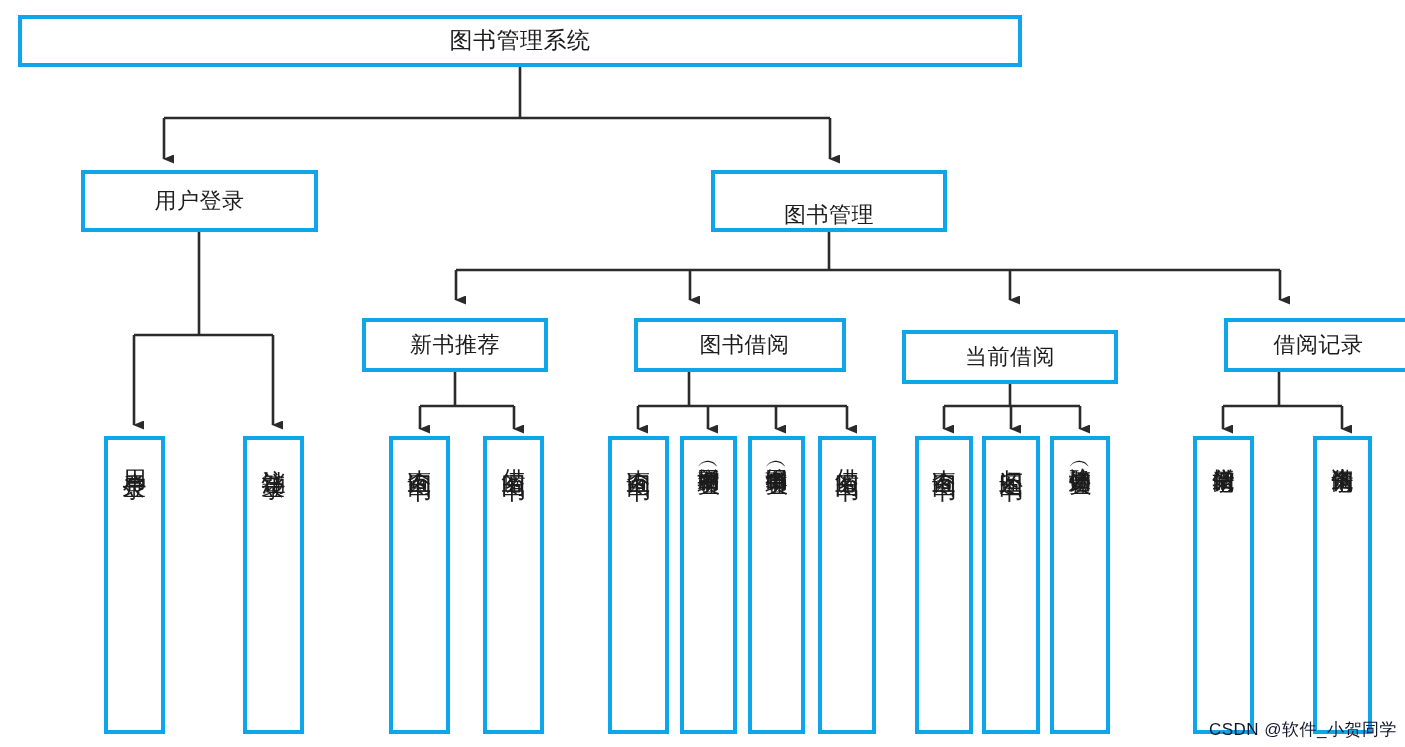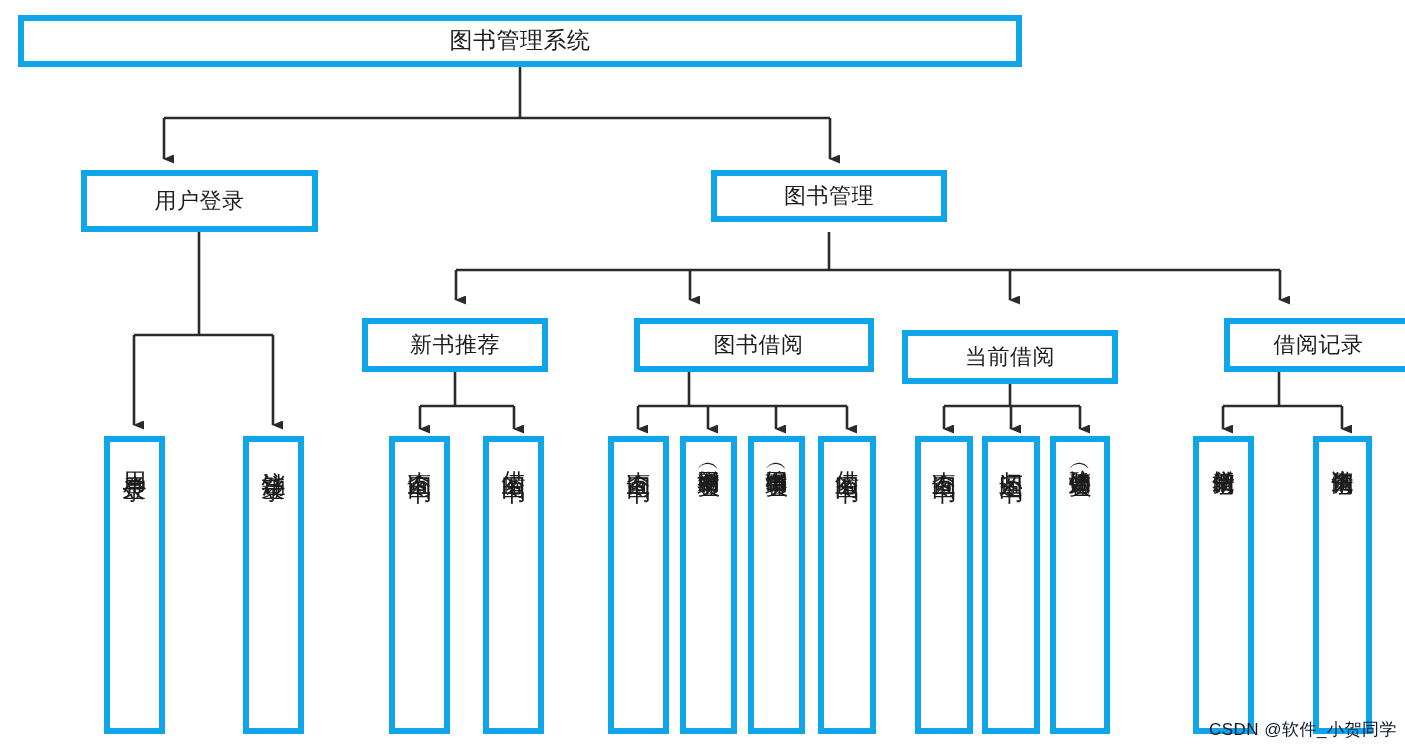--- a/index.html
+++ b/index.html
@@ -21,21 +21,21 @@
     position: absolute;
     left: 0;
     top: 0;
     width: 1405px;
     height: 747px;
     pointer-events: none;
   }
   .node {
     position: absolute;
     box-sizing: border-box;
-    border: 6px solid #0ea5e9;
+    border: 4px solid #0ea5e9;
     background: #ffffff;
     display: flex;
     align-items: center;
     justify-content: center;
     color: #1c1c1c;
   }
   .node .lbl {
     display: block;
     text-align: center;
     line-height: 1.18;
@@ -128,28 +128,28 @@
     </g>
   </svg>
 
   <div class="node horiz root" style="left:18px; top:15px; width:1004px; height:52px;">
     <span class="lbl">图书管理系统</span>
   </div>
 
   <div class="node horiz" style="left:81px; top:170px; width:237px; height:62px;">
     <span class="lbl">用户登录</span>
   </div>
-  <div class="node horiz" style="left:711px; top:170px; width:236px; height:52px;">
+  <div class="node horiz" style="left:711px; top:170px; width:236px; height:62px;align-items:flex-end;">
     <span class="lbl">图书管理</span>
   </div>
 
   <div class="node horiz" style="left:362px; top:318px; width:186px; height:54px;">
     <span class="lbl">新书推荐</span>
   </div>
-  <div class="node horiz" style="left:634px; top:318px; width:240px; height:54px;padding-left:9px;">
+  <div class="node horiz" style="left:634px; top:318px; width:212px; height:54px;padding-left:9px;">
     <span class="lbl">图书借阅</span>
   </div>
   <div class="node horiz" style="left:902px; top:318px; width:216px; height:54px;margin-top:12px;">
     <span class="lbl">当前借阅</span>
   </div>
   <div class="node horiz" style="left:1224px; top:318px; width:189px; height:54px;">
     <span class="lbl">借阅记录</span>
   </div>
 
   <div class="node vert" style="left:104px; top:436px; width:61px; height:298px;">

